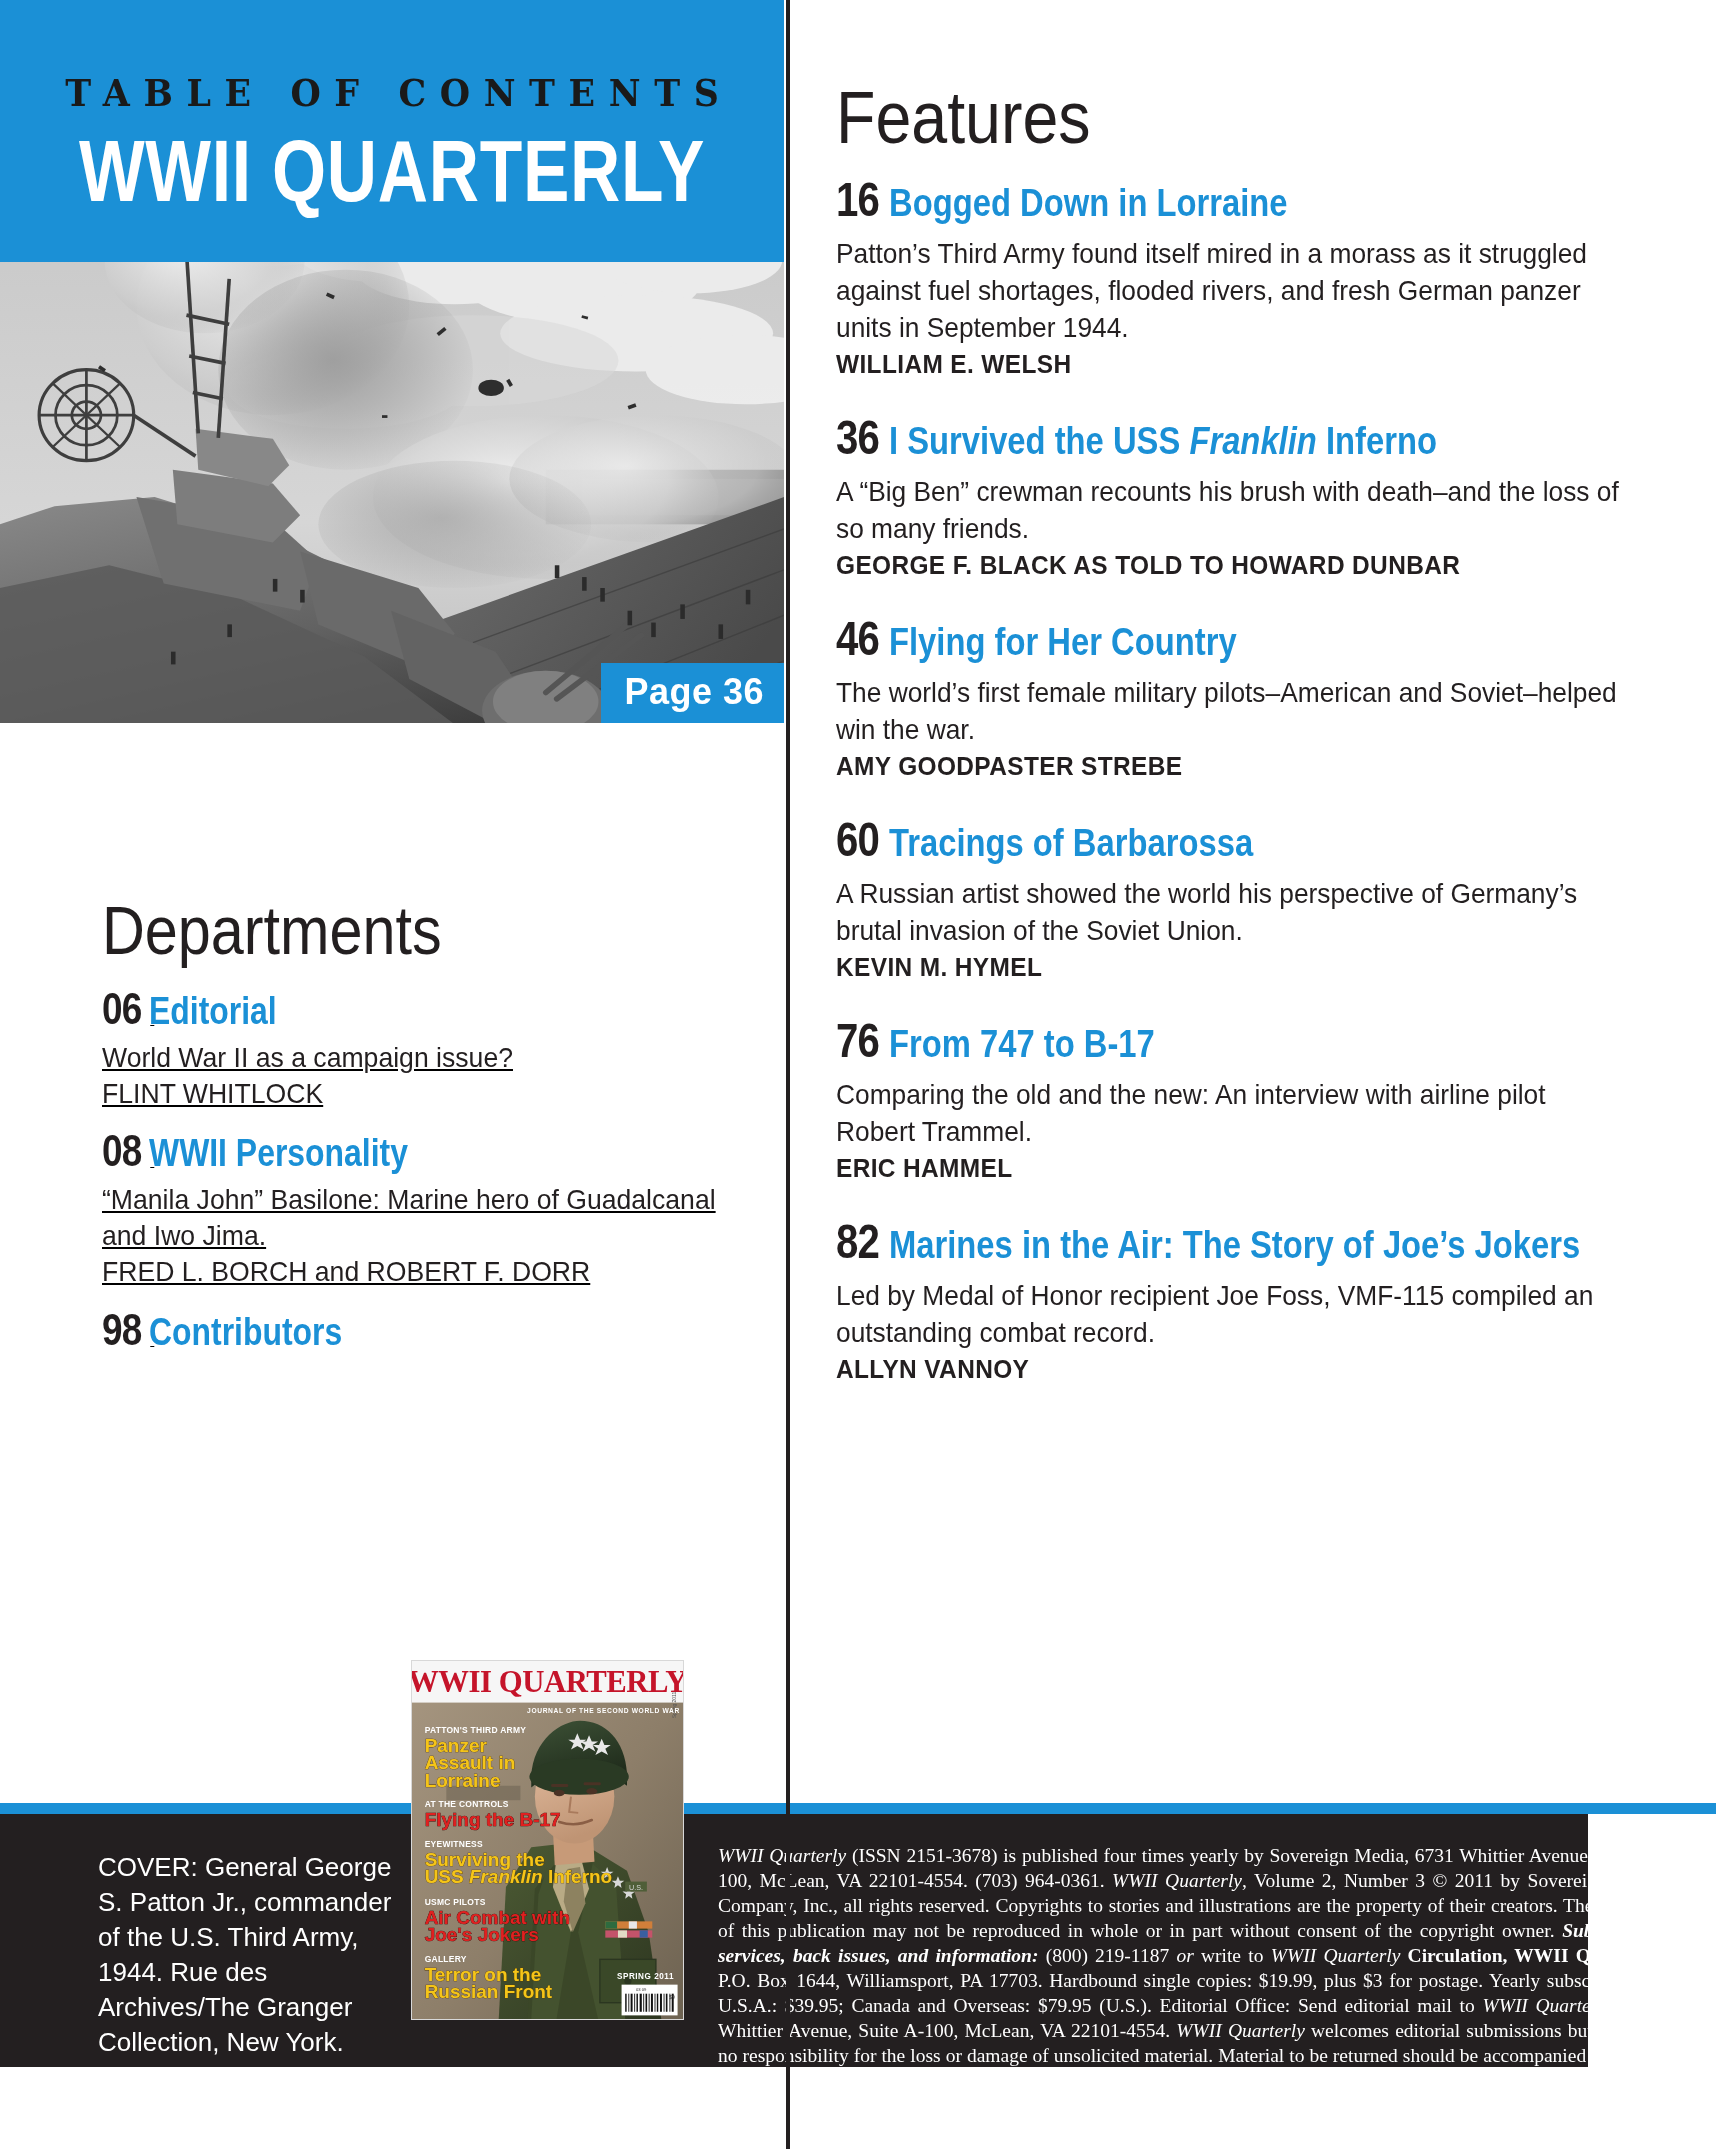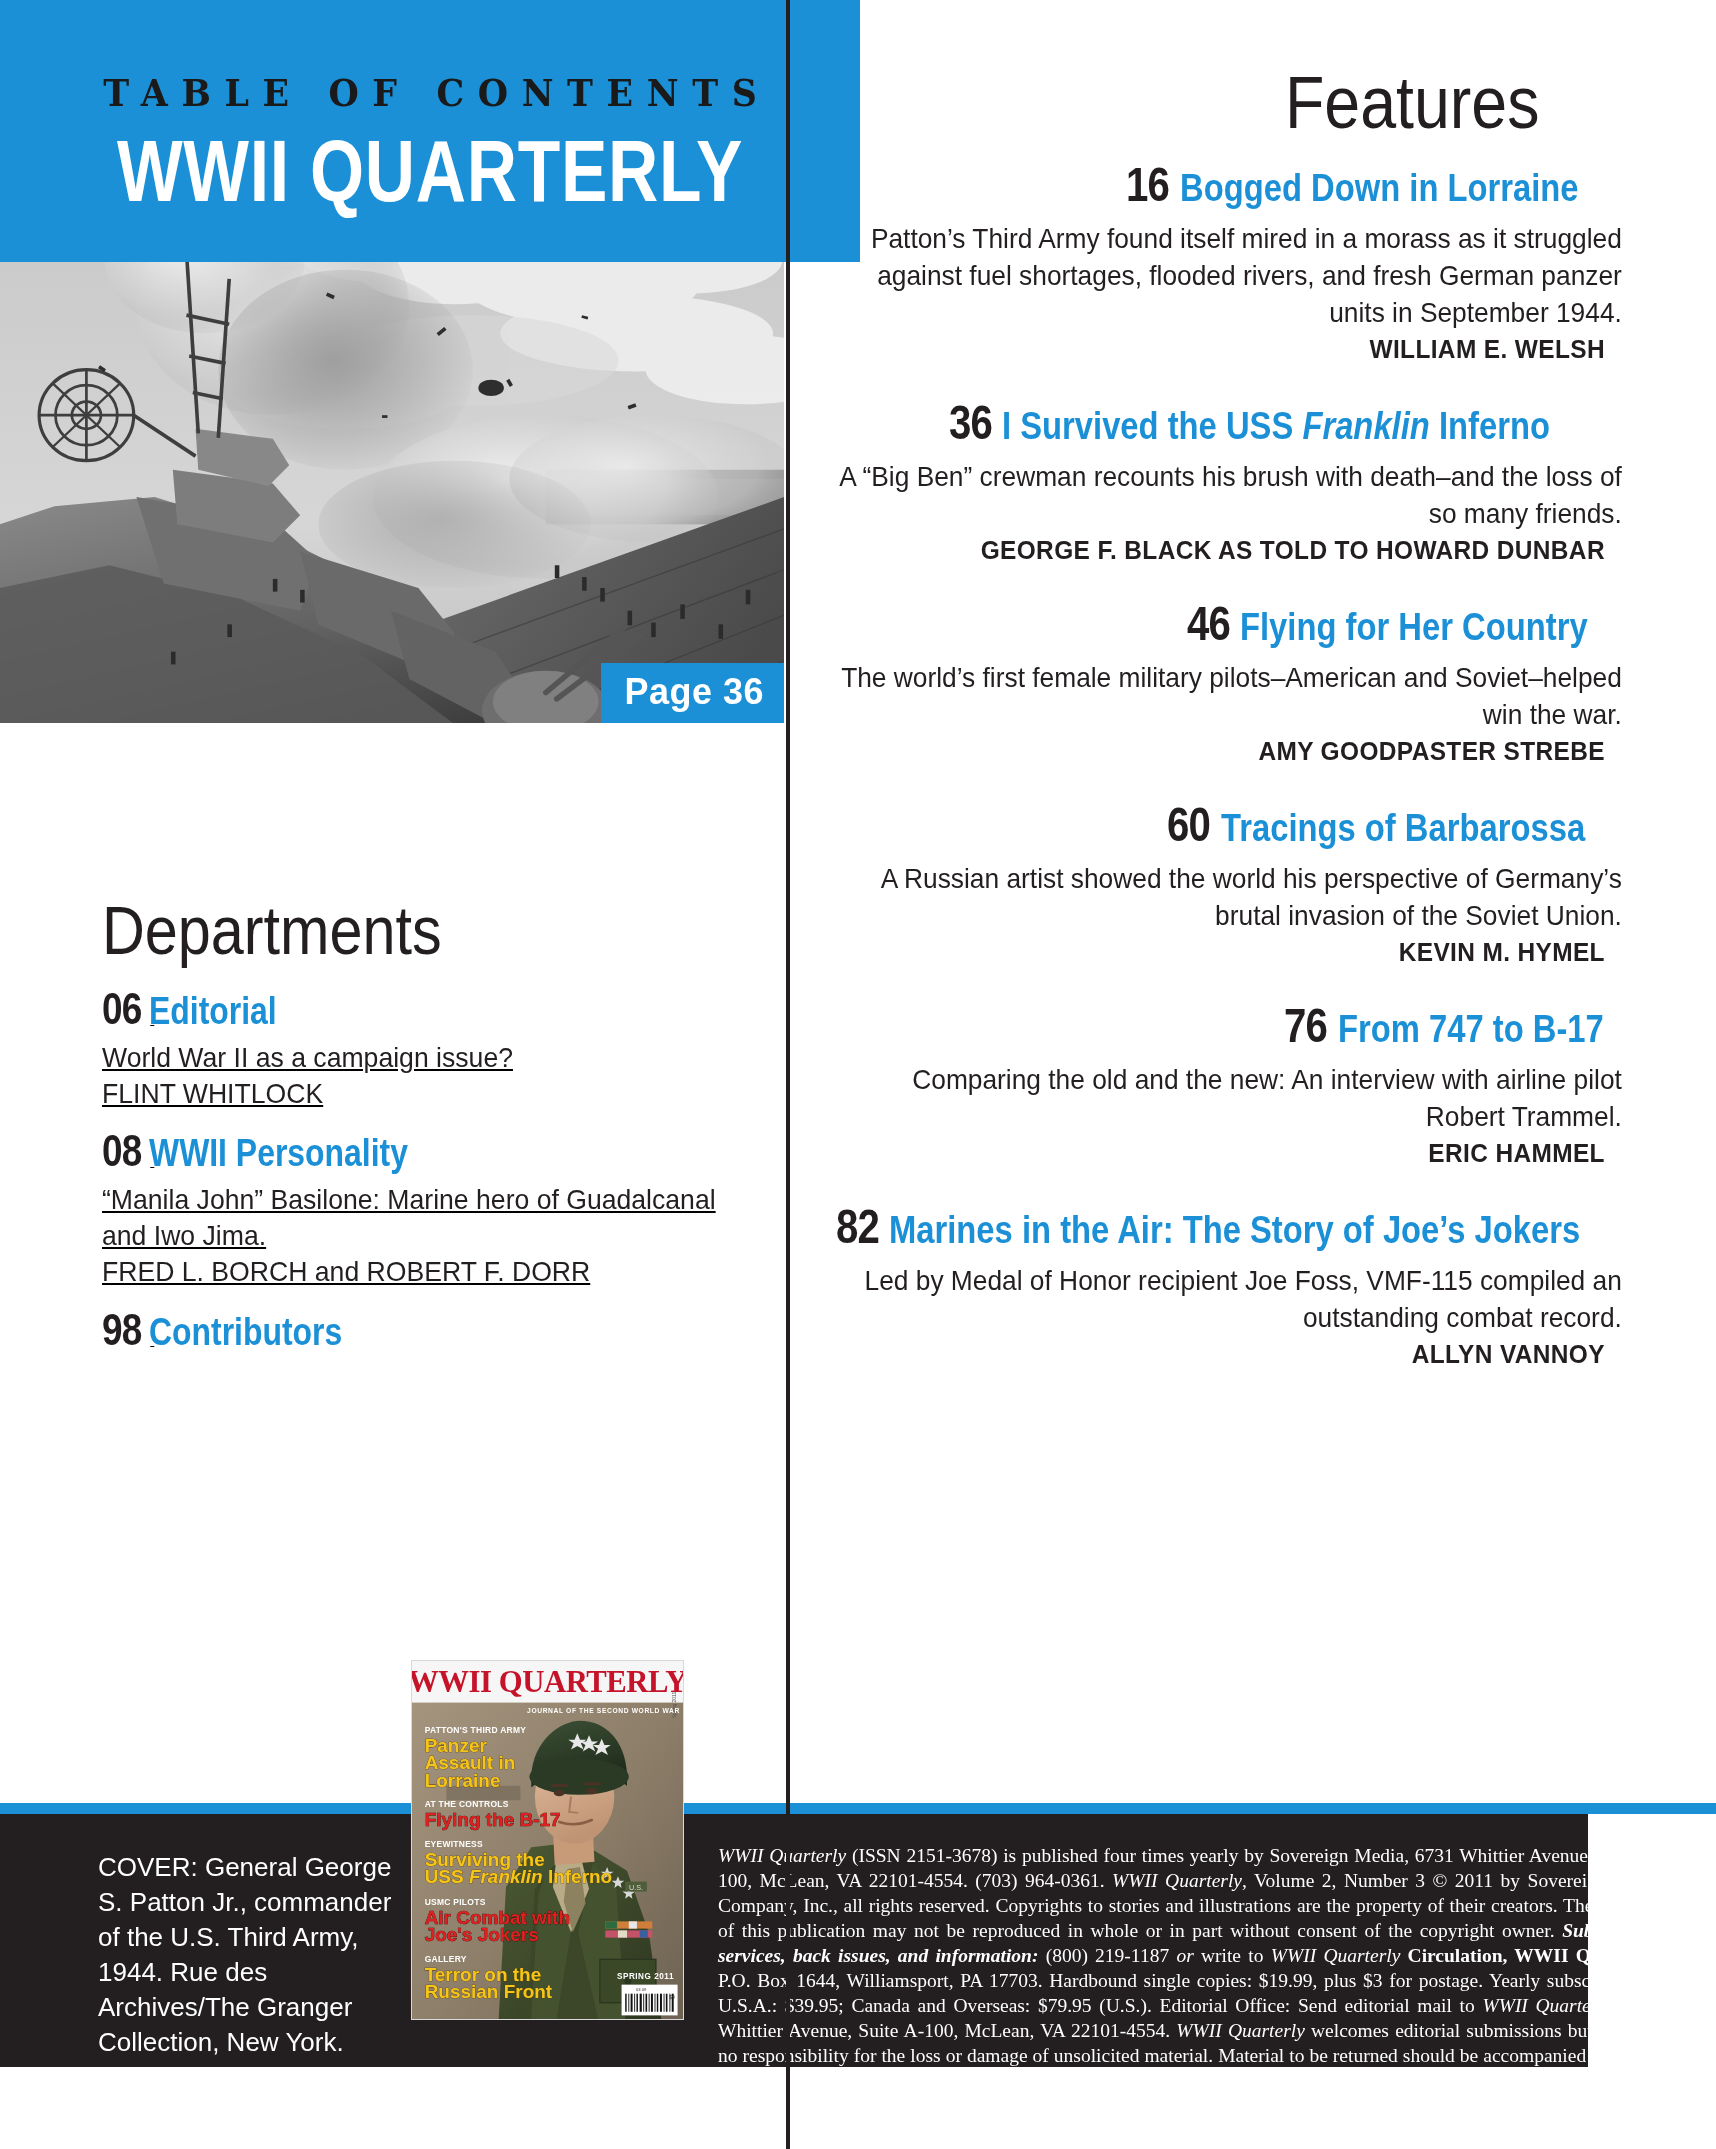--- a/index.html
+++ b/index.html
@@ -35,21 +35,21 @@
     position: absolute;
     left: 0; top: 0;
     width: 786px;
     height: 2149px;
   }
 
   
   .masthead {
     position: absolute;
     left: 0; top: 0;
-    width: 860px;
+    width: 784px;
     height: 262px;
     background: #1b90d6;
   }
   .toc-kicker {
     position: absolute;
     left: 0; right: 0;
     top: 71px;
     text-align: center;
     font-family: "DejaVu Serif", serif;
     font-weight: bold;
@@ -174,23 +174,22 @@
     border: 1.8px solid #d8d8d8;
     box-sizing: border-box;
     z-index: 6;
   }
   .cover-thumb svg { display:block; width: 100%; height: 100%; }
 
   
   .right-col {
     position: absolute;
     left: 836px;
-    top: 0;
+    top: 15px;
     width: 818px;
-    text-align: right;
   }
   .features-heading {
     font-family: "Liberation Sans Narrow", "Liberation Sans", sans-serif;
     font-weight: normal;
     font-size: 75px;
     line-height: 75px;
     color: #231f20;
     margin: 65px 0 20px 0;
     transform: scaleX(0.86);
     transform-origin: left center;

